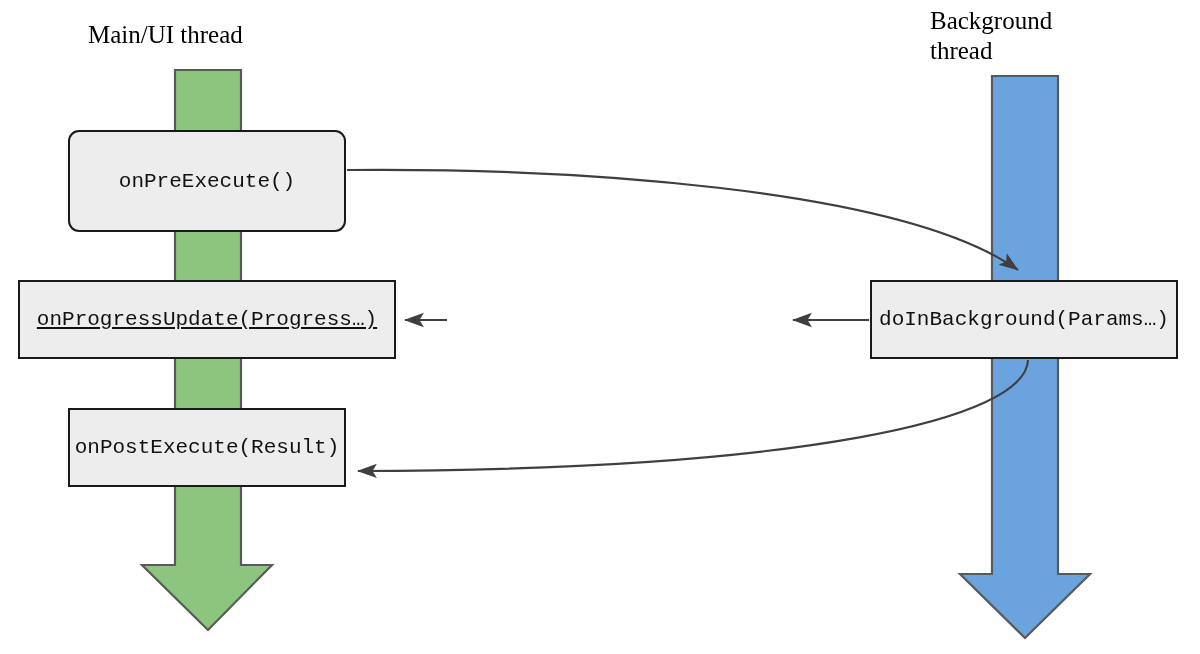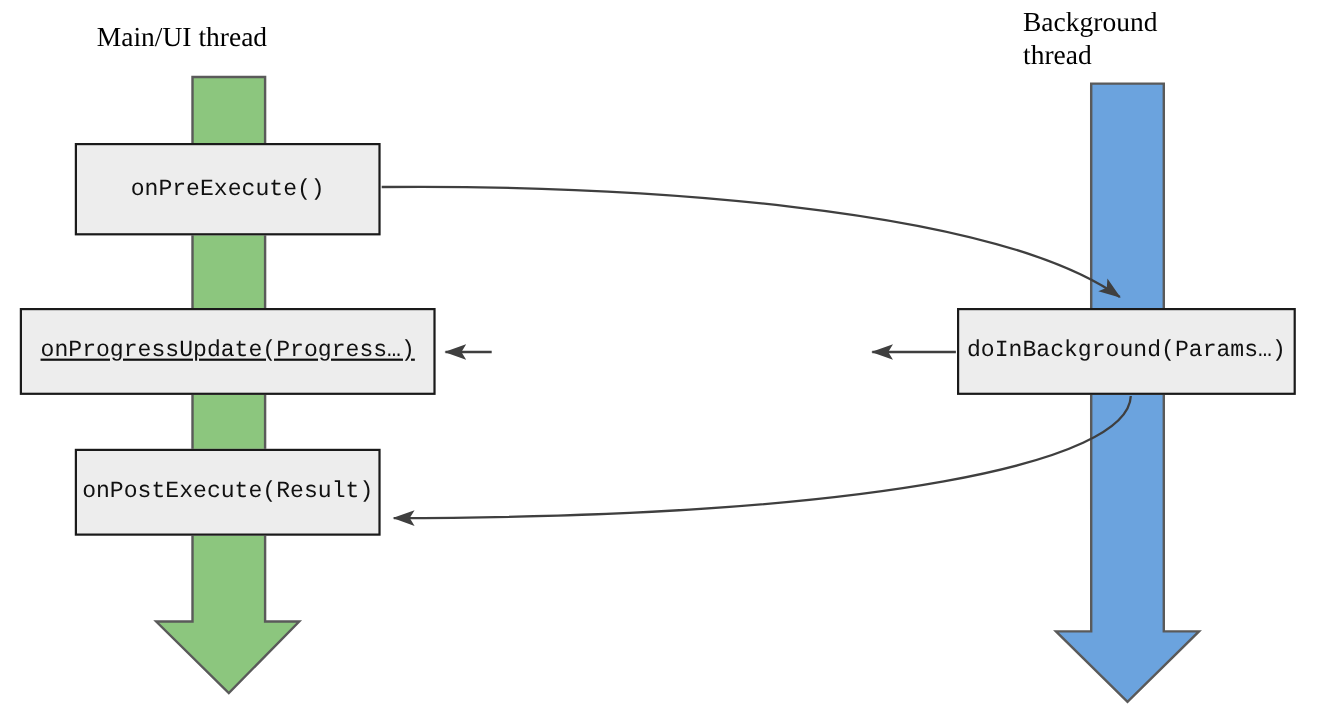--- a/index.html
+++ b/index.html
@@ -50,21 +50,21 @@
     box-sizing: border-box;
     display: flex;
     align-items: center;
     justify-content: center;
     font-family: "Liberation Mono", monospace;
     font-size: 21px;
     color: #111111;
     letter-spacing: 0px;
     z-index: 5;
   }
-  #box-pre       { left: 68px;  top: 130px; width: 278px; height: 84px; }
+  #box-pre       { left: 68px;  top: 130px; width: 278px; height: 102px; border-radius: 11px; }
   #box-progress  { left: 18px;  top: 280px; width: 378px; height: 79px; text-decoration: underline; }
   #box-publish   { left: 448px; top: 280px; width: 336px; height: 79px; }
   #box-doinbg    { left: 870px; top: 280px; width: 308px; height: 79px; text-align: center; }
   #box-post      { left: 68px;  top: 408px; width: 278px; height: 79px; }
 </style>
 </head>
 <body>
 
 <div id="canvas">
 

